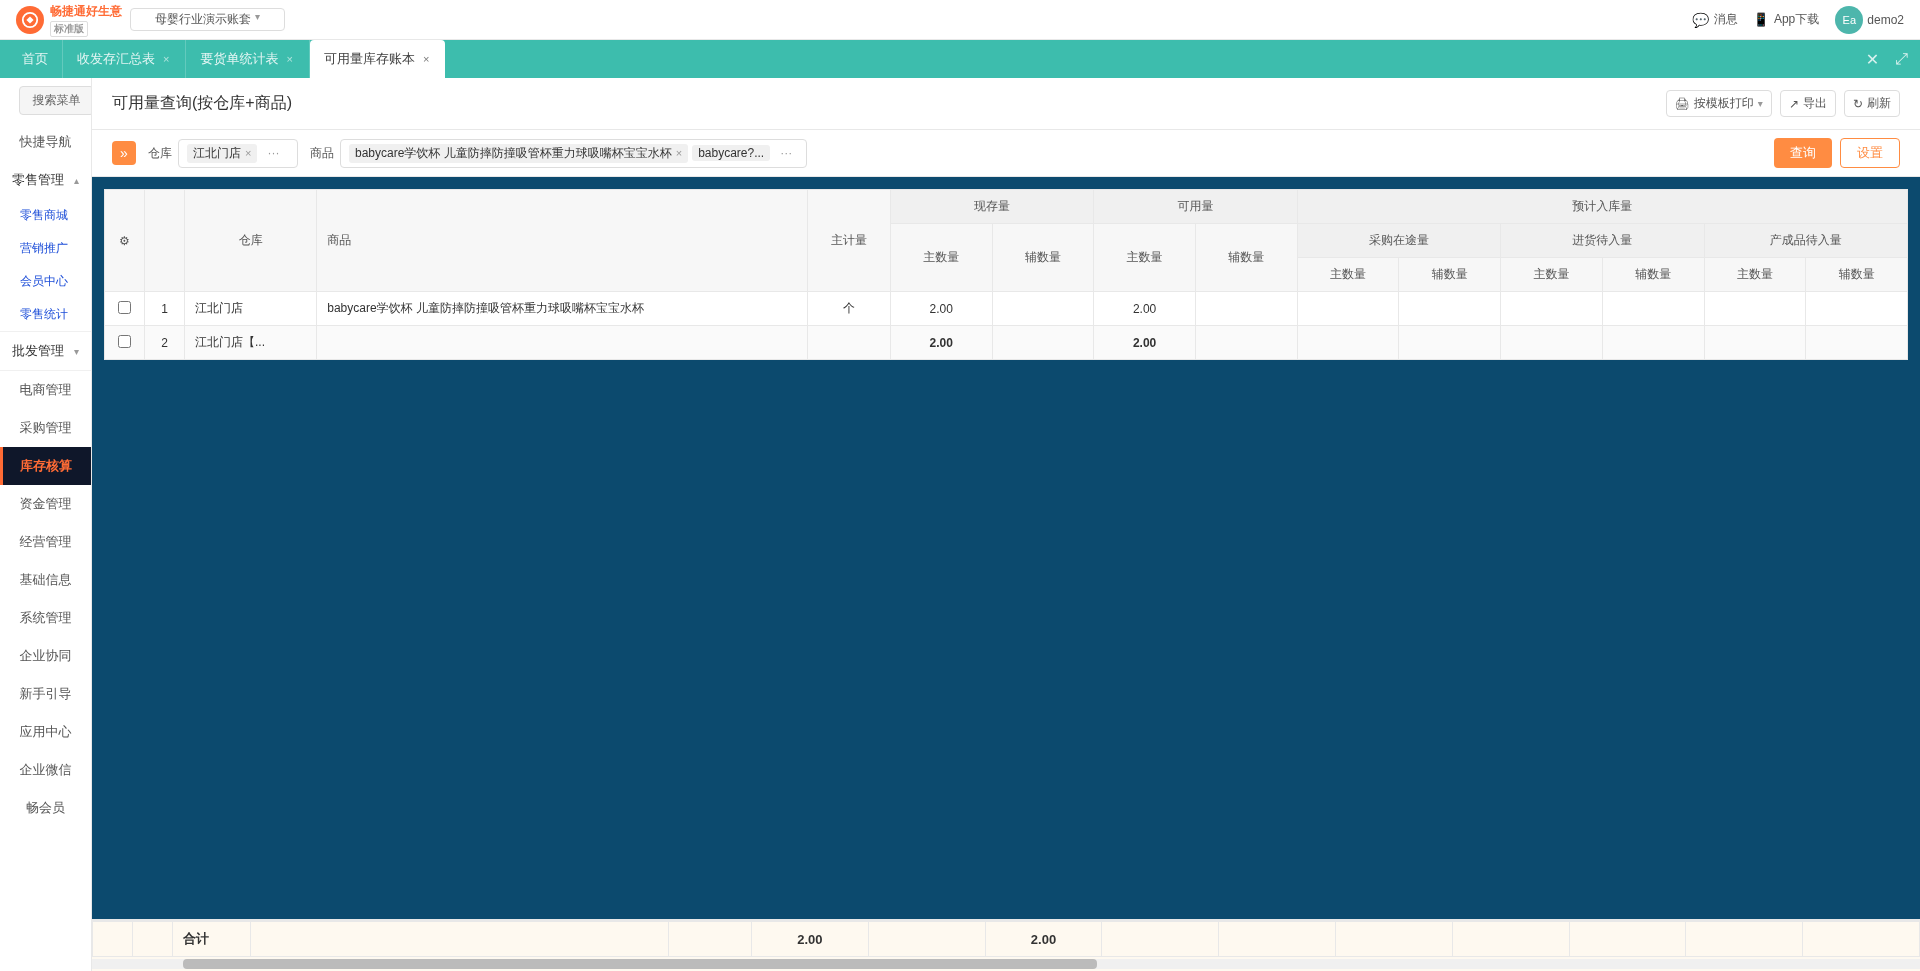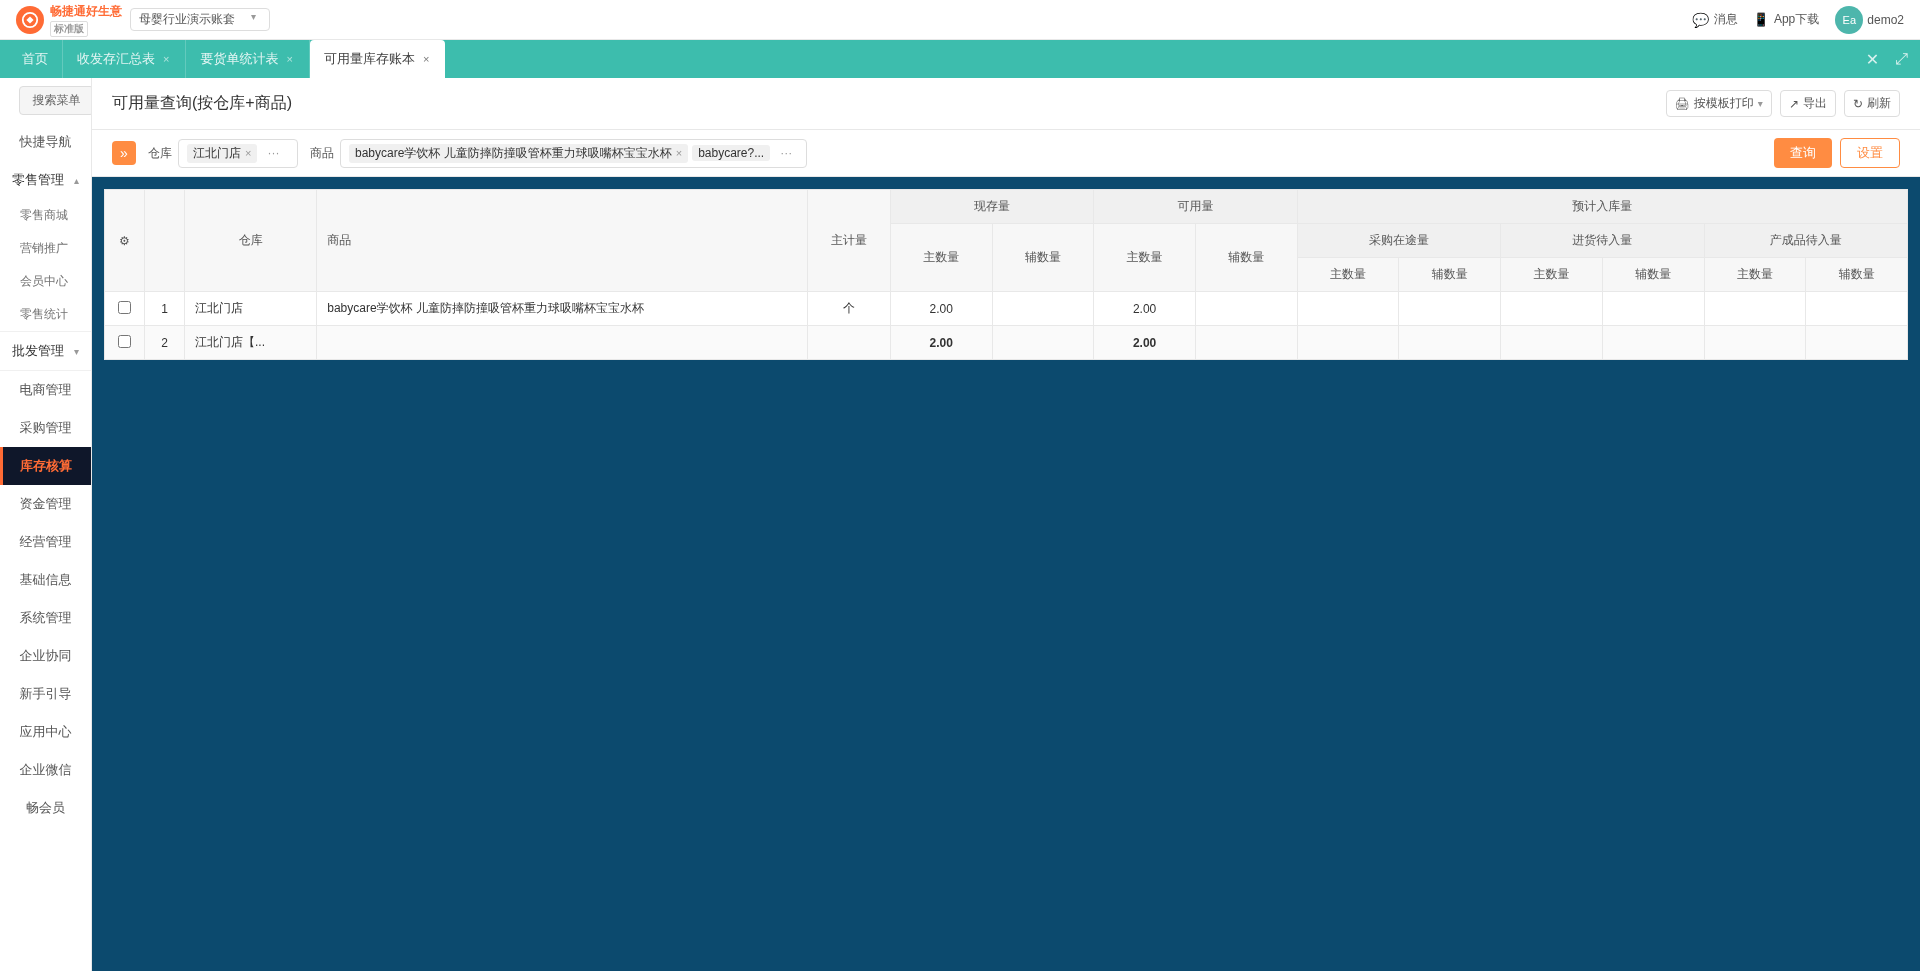--- a/index.html
+++ b/index.html
@@ -7,21 +7,21 @@
 
     
     .top-bar {
       display: flex; align-items: center; justify-content: space-between;
       background: #fff; height: 40px; padding: 0 16px;
       border-bottom: 1px solid #e8e8e8; position: relative;
     }
     .top-bar-left { display: flex; align-items: center; gap: 8px; }
     .logo-area { display: flex; align-items: center; gap: 6px; }
     .logo-icon { width: 28px; height: 28px; background: #ff6b35; border-radius: 50%; display: flex; align-items: center; justify-content: center; }
-    .industry-selector { display: flex; gap: 16px; border: 1px solid #ddd; border-radius: 4px; padding: 2px 8px; cursor: pointer; background: #fff; min-width: 140px; }
+    .industry-selector { display: flex; gap: 4px; border: 1px solid #ddd; border-radius: 4px; padding: 2px 24px; cursor: pointer; background: #fff; min-width: 140px; }
     .top-bar-right { display: flex; align-items: center; gap: 16px; }
     .top-right-item { display: flex; align-items: center; gap: 4px; cursor: pointer; color: #555; font-size: 12px; }
     .avatar { width: 28px; height: 28px; border-radius: 50%; background: #4db6ac; display: flex; align-items: center; justify-content: center; color: white; font-size: 12px; overflow: hidden; }
 
     
     .tab-bar {
       display: flex; align-items: center; background: #3dbdad; height: 38px; padding: 0 8px;
       position: relative;
     }
     .tab-item {
@@ -48,21 +48,21 @@
     .sidebar-search-btn {
       width: 100%; background: #f5f5f5; border: 1px solid #ddd; border-radius: 4px;
       padding: 5px; cursor: pointer; text-align: center; color: #666; font-size: 12px; margin-left: 11px;
     }
     .sidebar-section { border-bottom: 1px solid #f0f0f0; }
     .sidebar-section-header {
       display: flex; align-items: center; justify-content: space-between;
       padding: 10px 12px; cursor: pointer; font-size: 13px; font-weight: 500; color: #333;
     }
     .sidebar-item {
-      padding: 8px 12px 8px 20px; cursor: pointer; font-size: 12px; color: #737373;
+      padding: 8px 12px 8px 20px; cursor: pointer; font-size: 12px; color: #1d4ed8;
       display: flex; align-items: center;
     }
     .sidebar-plain-item {
       padding: 10px 12px; cursor: pointer; font-size: 13px; color: #555;
       text-align: center;
     }
 
     
     .content-area { flex: 1; display: flex; flex-direction: column; overflow: hidden; background: #0c4a6e; }
 
@@ -341,15 +341,42 @@
             <td></td>
             <td></td>
             <td></td>
             <td></td>
             <td></td>
           </tr>
         </tbody>
       </table>
     </div>
 
+    <div style="background:#fef9f0;border-top:2px solid #e8e8e8;padding:0;">
+      <table style="width:100%;border-collapse:collapse;">
+        <tbody>
+            <tr>
+          <td style="width:40px;border:1px solid #e8e8e8;padding:8px 10px;"></td>
+          <td style="width:40px;border:1px solid #e8e8e8;padding:8px 10px;"></td>
+          <td style="border:1px solid #e8e8e8;padding:8px 10px;font-weight:bold;font-size:13px;">合计</td>
+          <td style="min-width:250px;border:1px solid #e8e8e8;padding:8px 10px;"></td>
+          <td style="min-width:50px;border:1px solid #e8e8e8;padding:8px 10px;"></td>
+          <td style="min-width:70px;border:1px solid #e8e8e8;padding:8px 10px;text-align:center;font-weight:bold;">2.00</td>
+          <td style="min-width:70px;border:1px solid #e8e8e8;padding:8px 10px;"></td>
+          <td style="min-width:70px;border:1px solid #e8e8e8;padding:8px 10px;text-align:center;font-weight:bold;">2.00</td>
+          <td style="min-width:70px;border:1px solid #e8e8e8;padding:8px 10px;"></td>
+          <td style="min-width:70px;border:1px solid #e8e8e8;padding:8px 10px;"></td>
+          <td style="min-width:70px;border:1px solid #e8e8e8;padding:8px 10px;"></td>
+          <td style="min-width:70px;border:1px solid #e8e8e8;padding:8px 10px;"></td>
+          <td style="min-width:70px;border:1px solid #e8e8e8;padding:8px 10px;"></td>
+          <td style="min-width:70px;border:1px solid #e8e8e8;padding:8px 10px;"></td>
+          <td style="min-width:70px;border:1px solid #e8e8e8;padding:8px 10px;"></td>
+        </tr>
+      </tbody>
+        </table>
+
+      <div style="height:10px;background:#f0f0f0;margin:2px 0;position:relative;">
+        <div style="height:100%;width:50%;background:#bbb;border-radius:4px;margin-left:5%;cursor:pointer;"></div>
+      </div>
+    </div>
 
   </div>
 </div>
 
 </body></html>

